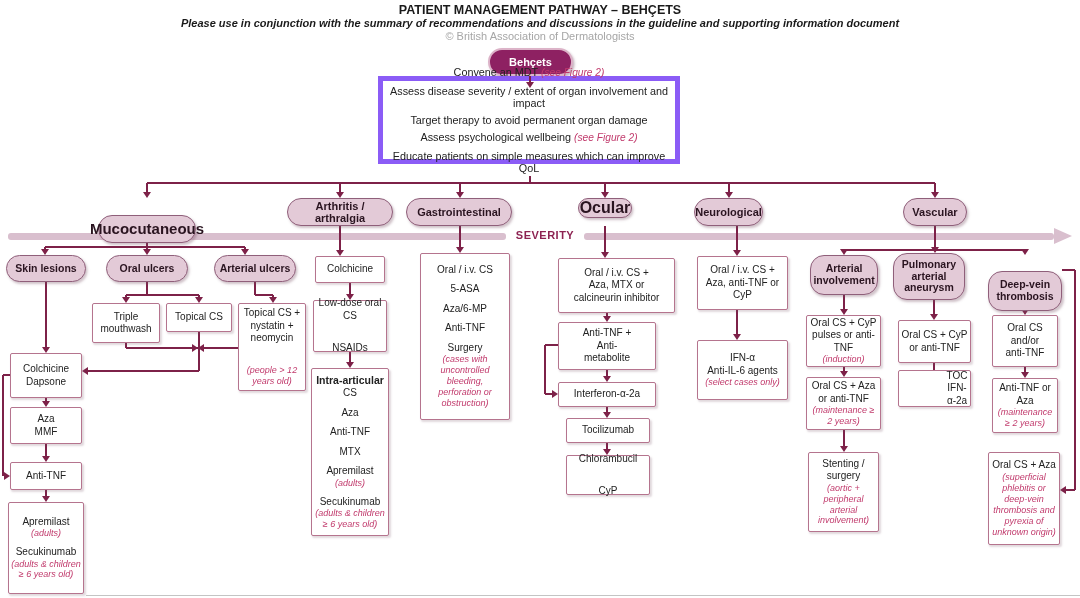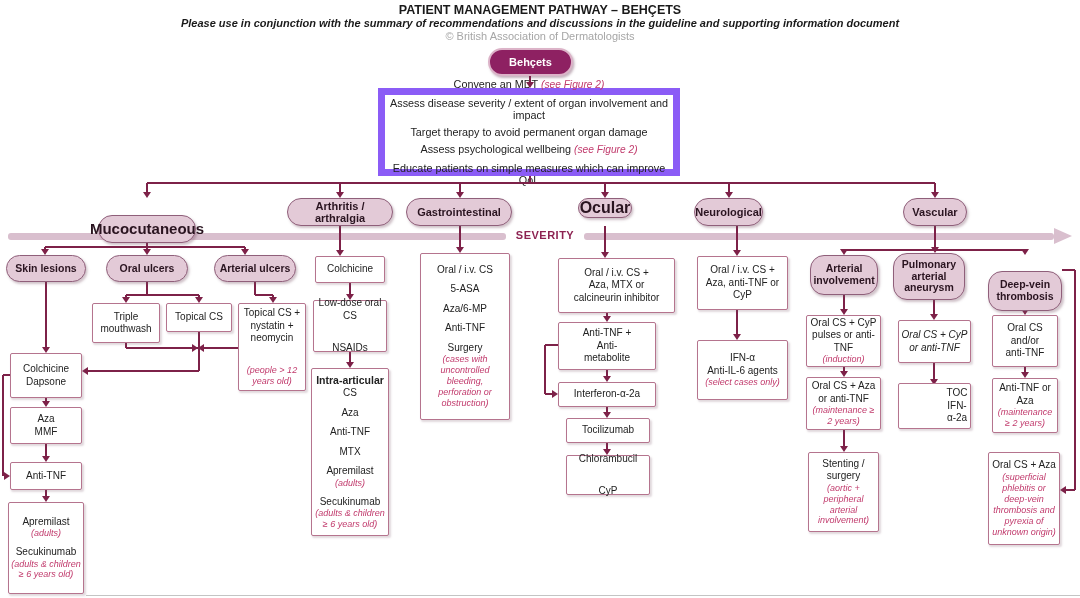--- a/index.html
+++ b/index.html
@@ -8,22 +8,22 @@
   .hdr-title{position:absolute;left:0;top:3px;width:1080px;text-align:center;
              font-size:12.5px;font-weight:bold;color:#1a1a1a;}
   .hdr-sub{position:absolute;left:0;top:17px;width:1080px;text-align:center;
            font-size:11px;font-weight:bold;font-style:italic;color:#1a1a1a;}
   .hdr-copy{position:absolute;left:0;top:30px;width:1080px;text-align:center;
             font-size:11px;color:#a6a6a6;}
   .rootpill{position:absolute;left:488px;top:48px;width:85px;height:28px;border-radius:14px;
             background:#8e2162;border:2px solid #dcb3c8;box-sizing:border-box;
             display:flex;align-items:center;justify-content:center;color:#fff;
             font-weight:bold;font-size:11px;box-shadow:1.5px 2px 2.5px rgba(90,40,70,.35);}
-  .bigbox{position:absolute;left:378px;top:88px;width:302px;height:88px;background:#fff;
-          border:7px solid #8b5cf6;box-sizing:border-box;text-align:center;font-size:10.8px;
+  .bigbox{position:absolute;left:378px;top:76px;width:302px;height:88px;background:#fff;
+          border:5px solid #8b5cf6;box-sizing:border-box;text-align:center;font-size:10.8px;
           color:#222;display:flex;flex-direction:column;justify-content:center;}
   .mdt-line{margin:2.6px 0;}
   .pill{position:absolute;background:#e3cad7;border:1.5px solid #8f5f7a;border-radius:14px;
         box-sizing:border-box;display:flex;align-items:center;justify-content:center;
         text-align:center;font-weight:bold;font-size:10.5px;color:#2a1420;line-height:1.12;
         padding:2px 4px;box-shadow:1.5px 2px 2.5px rgba(120,80,100,.35);}
   .box{position:absolute;background:#fff;border:1px solid #b5748e;border-radius:2px;
        box-sizing:border-box;display:flex;flex-direction:column;justify-content:center;
        align-items:center;text-align:center;font-size:10px;color:#222;line-height:1.25;
        padding:3px 2px;box-shadow:1.5px 2px 2px rgba(120,80,100,.22);}
@@ -306,24 +306,24 @@
   </div>
   <div class="box" style="left:806px;top:377px;width:75px;height:53px;">
     <span style="max-width:68px">Oral CS + Aza or anti-TNF</span>
     <span class="note">(maintenance ≥ 2 years)</span>
   </div>
   <div class="box" style="left:808px;top:452px;width:71px;height:80px;">
     <span>Stenting / surgery</span>
     <span class="note">(aortic + peripheral arterial involvement)</span>
   </div>
 
-  <div class="box" style="left:898px;top:320px;width:73px;height:43px;font-style:italic;">
+  <div class="box" style="left:898px;top:320px;width:73px;height:43px;">
       <span style="max-width:66px">Oral CS + CyP or anti-TNF</span>
     </div>
-  <div class="box" style="left:898px;top:383px;width:73px;height:46px;padding-left:47px;">
+  <div class="box" style="left:898px;top:370px;width:73px;height:37px;padding-left:47px;">
     <span>TOC</span>
     <span>IFN-α-2a</span>
   </div>
 
   <div class="box" style="left:992px;top:315px;width:66px;height:52px;">
       <span style="max-width:50px">Oral CS and/or anti-TNF</span>
     </div>
   <div class="box" style="left:992px;top:378px;width:66px;height:55px;">
     <span style="max-width:56px">Anti-TNF or Aza</span>
     <span class="note">(maintenance ≥ 2 years)</span>

